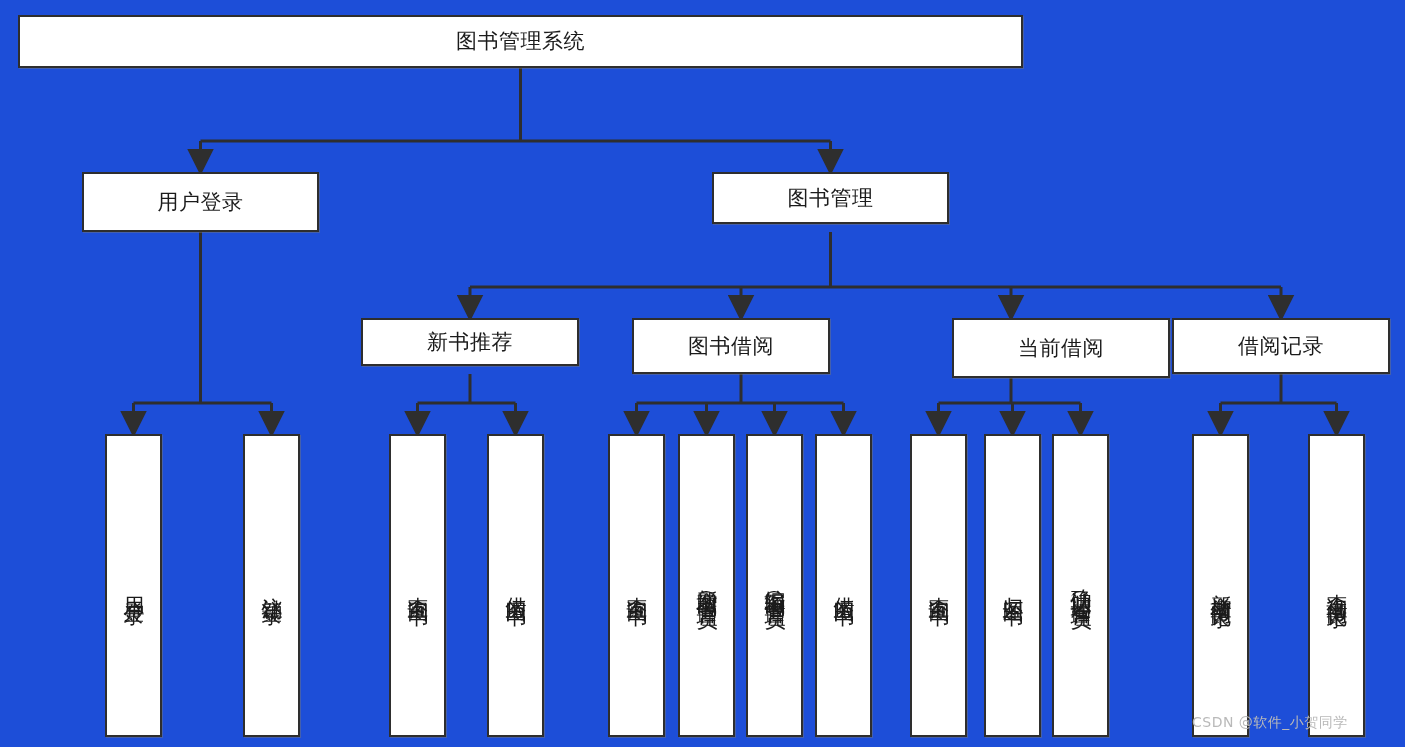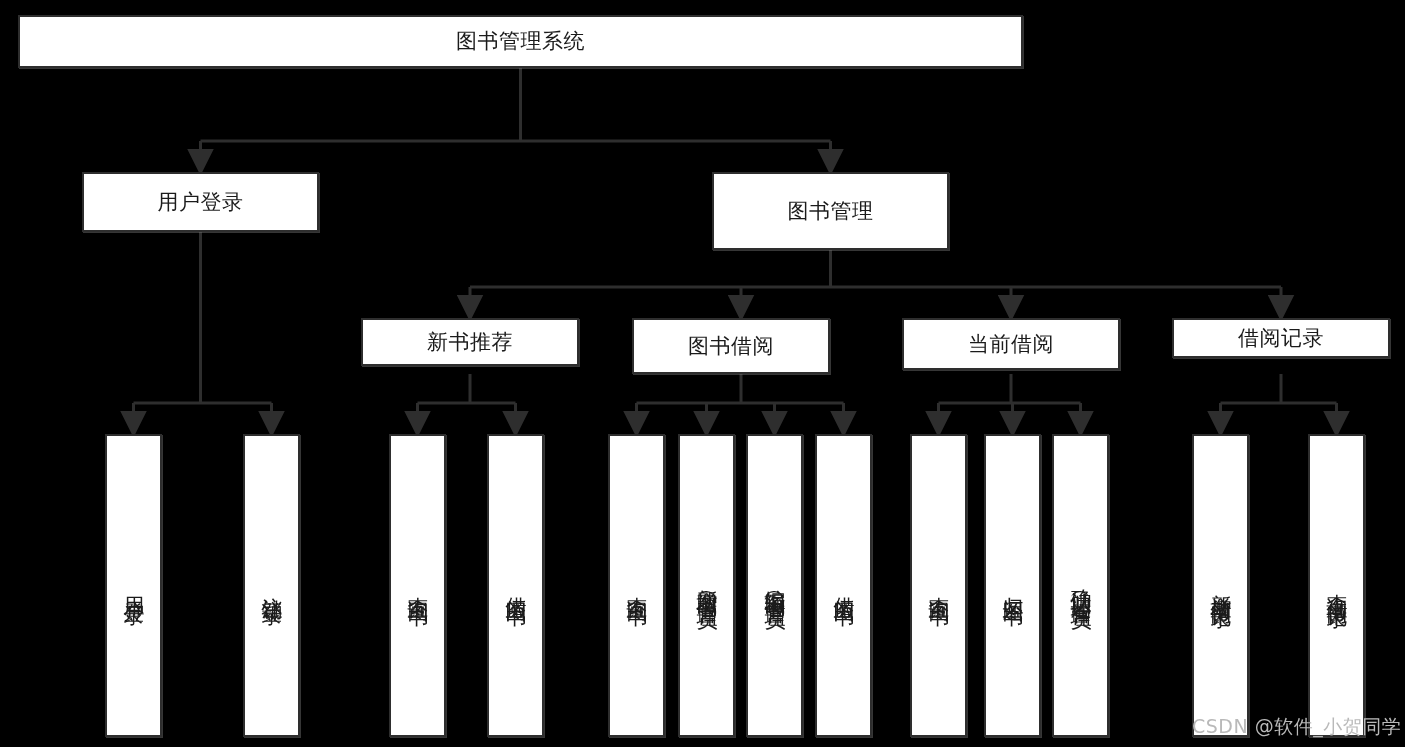--- a/index.html
+++ b/index.html
@@ -4,21 +4,21 @@
 <style>
   html, body {
     margin: 0;
     padding: 0;
     background: #ffffff;
   }
   #canvas {
     position: relative;
     width: 1405px;
     height: 747px;
-    background: #000000;
+    background: #1d4ed8;
     font-family: "DejaVu Sans", "Liberation Sans", sans-serif;
     overflow: hidden;
   }
   #links {
     position: absolute;
     left: 0;
     top: 0;
     width: 1405px;
     height: 747px;
   }
@@ -48,21 +48,21 @@
   .node.vert .node-label {
     writing-mode: vertical-rl;
     text-orientation: upright;
     font-size: 21px;
     letter-spacing: 3px;
     max-height: 100%;
   }
   .watermark {
     position: absolute;
     color: #b9b9b9;
-    font-size: 19px;
+    font-size: 14px;
     letter-spacing: 0.5px;
     white-space: pre;
     pointer-events: none;
   }
 </style>
 </head>
 <body>
 
 <div id="canvas">
 
@@ -109,34 +109,34 @@
       </g>
   </svg>
 
   <div class="node horiz" style="left:18px;  top:15px;  width:1005px; height:53px;">
     <span class="node-label">图书管理系统</span>
   </div>
 
   <div class="node horiz" style="left:82px;  top:172px; width:237px; height:60px;">
     <span class="node-label">用户登录</span>
   </div>
-  <div class="node horiz" style="left:712px; top:172px; width:237px; height:78px;">
+  <div class="node horiz" style="left:712px; top:172px; width:237px; height:52px;">
     <span class="node-label">图书管理</span>
   </div>
 
   <div class="node horiz" style="left:361px;  top:318px; width:218px; height:48px;">
     <span class="node-label">新书推荐</span>
   </div>
   <div class="node horiz" style="left:632px;  top:318px; width:198px; height:56px;">
     <span class="node-label">图书借阅</span>
   </div>
-  <div class="node horiz" style="left:902px;  top:318px; width:218px; height:52px;">
+  <div class="node horiz" style="left:952px;  top:318px; width:218px; height:60px;">
     <span class="node-label">当前借阅</span>
   </div>
-  <div class="node horiz" style="left:1172px; top:318px; width:218px; height:40px;">
+  <div class="node horiz" style="left:1172px; top:318px; width:218px; height:56px;">
     <span class="node-label">借阅记录</span>
   </div>
 
   <div class="node vert" style="left:105px;  top:434px; width:57px; height:303px;">
     <span class="node-label">用户登录</span>
   </div>
   <div class="node vert" style="left:243px;  top:434px; width:57px; height:303px;">
     <span class="node-label">注销登录</span>
   </div>
   <div class="node vert" style="left:389px;  top:434px; width:57px; height:303px;">

